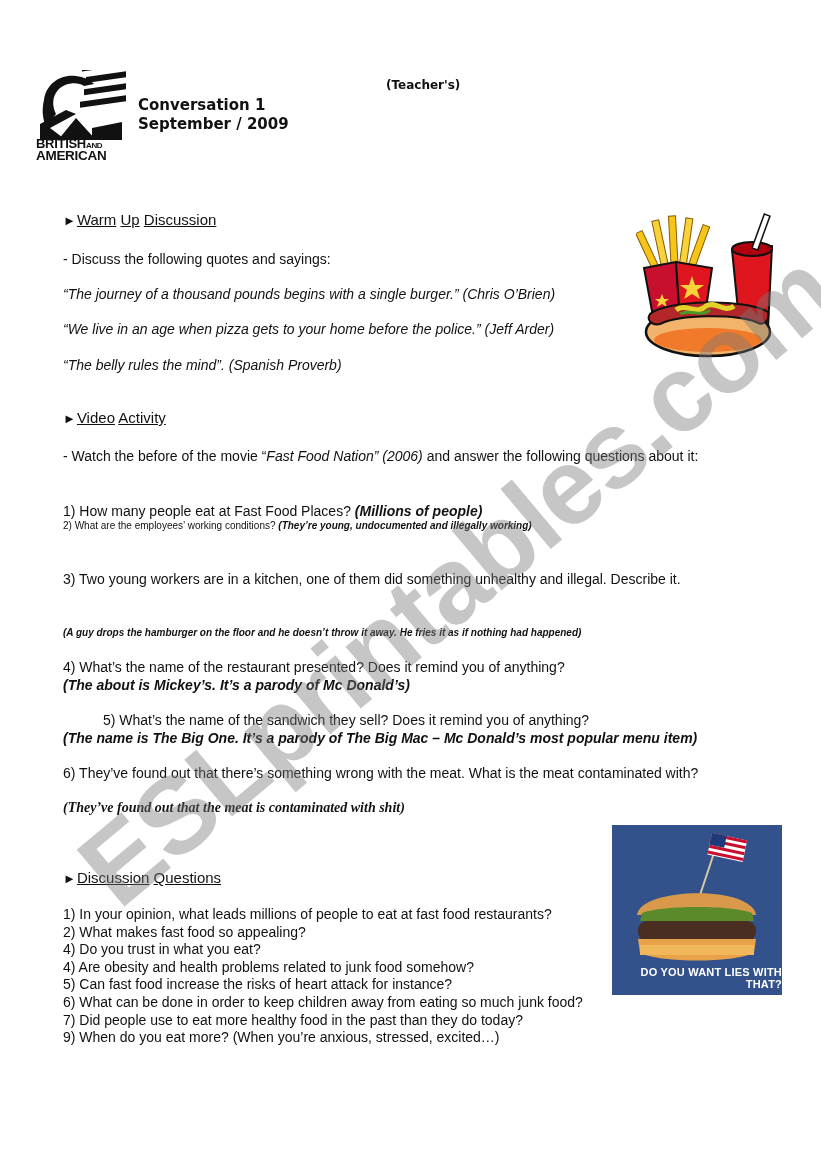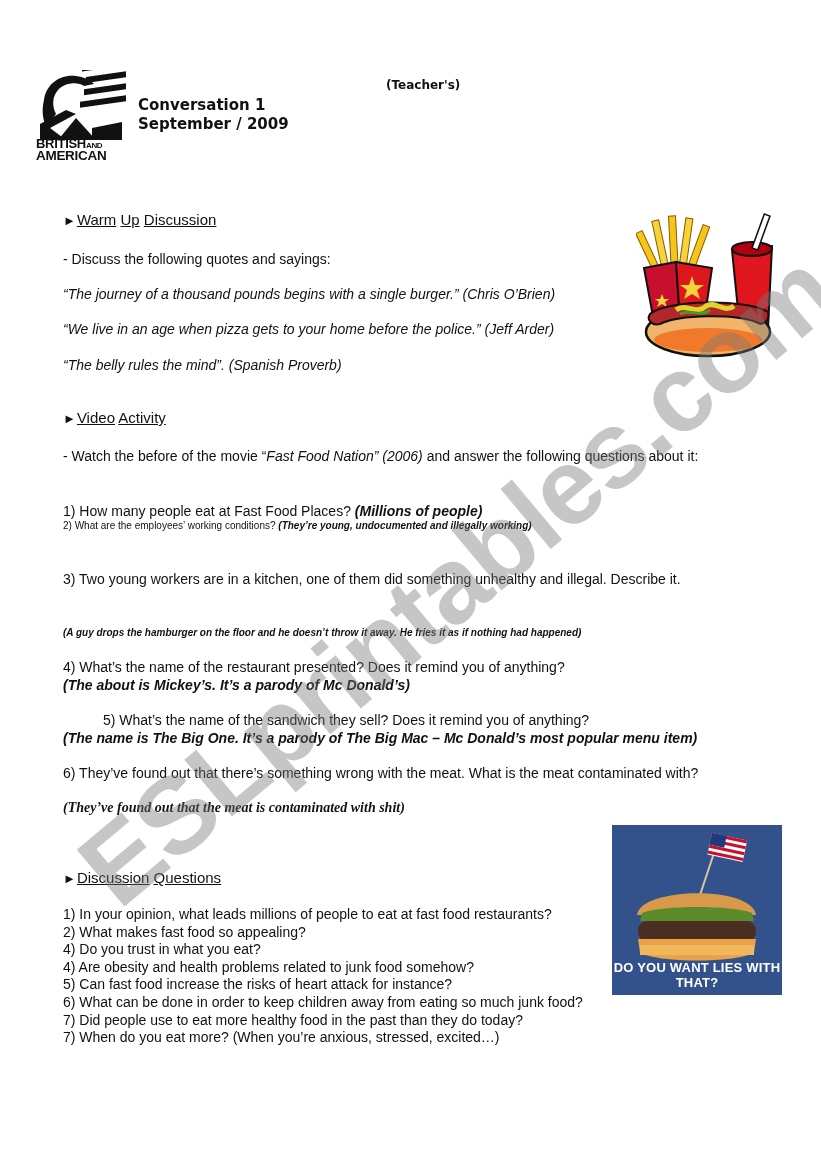--- a/index.html
+++ b/index.html
@@ -14,21 +14,21 @@
   .section-head { left:63px; font-size:15px; }
   .section-head .tri { font-size:13px; margin-right:1px; }
   .section-head u { text-decoration:underline; }
   .line { left:63px; font-size:14px; line-height:18px; white-space:nowrap; }
   .just { left:63px; width:700px; font-size:10px; line-height:18px; text-align:justify; }
   .it { font-style:italic; }
   .ans { font-weight:bold; font-style:italic; }
   .dq { left:63px; font-size:14px; line-height:17.6px; }
   .food-img { left:636px; top:210px; width:148px; height:150px; }
   .poster { left:612px; top:825px; width:170px; height:170px; background:#2f4f86; overflow:hidden; }
-  .poster-caption { position:absolute; left:0; right:0; bottom:5px; text-align:center; color:#fff; font-weight:bold; font-size:13px; letter-spacing:0.2px; }
+  .poster-caption { position:absolute; left:0; right:0; bottom:5px; text-align:right; color:#fff; font-weight:bold; font-size:11px; letter-spacing:0.2px; }
   .watermark { left:60px; top:520px; font-size:108px; font-weight:bold; color:rgba(120,120,120,0.42);
                transform:rotate(-40deg); transform-origin:left center; white-space:nowrap; font-family:"Liberation Sans", sans-serif; letter-spacing:-2px; pointer-events:none; }
 </style>
 </head>
 <body>
 
 <div class="abs logo">
   <svg width="92" height="70" viewBox="0 0 92 70">
     <path d="M8 30 C10 14 24 4 40 6 C48 7 54 10 58 14 L48 16 C42 12 30 12 22 20 C16 27 16 36 20 44 L10 56 C6 48 6 38 8 30 Z" fill="#111"></path>
     <path d="M40 10 C46 8 52 8 56 10 L52 14 Z" fill="#111"></path>
@@ -142,16 +142,16 @@
   <span class="tri">►</span><u>Discussion</u> <u>Questions</u>
 </div>
 <div class="abs dq" style="top:906px;">
   <div>1) In your opinion, what leads millions of people to eat at fast food restaurants?</div>
   <div>2) What makes fast food so appealing?</div>
   <div>4) Do you trust in what you eat?</div>
   <div>4) Are obesity and health problems related to junk food somehow?</div>
   <div>5) Can fast food increase the risks of heart attack for instance?</div>
   <div>6) What can be done in order to keep children away from eating so much junk food?</div>
   <div>7) Did people use to eat more healthy food in the past than they do today?</div>
-  <div>7) When do you eat more? (When you’re anxious, stressed, excited…)</div>
+  <div>9) When do you eat more? (When you’re anxious, stressed, excited…)</div>
 </div>
 
 <div class="abs watermark" style="top:820px;left:95px;">ESLprintables.com</div>
 
 </body></html>

